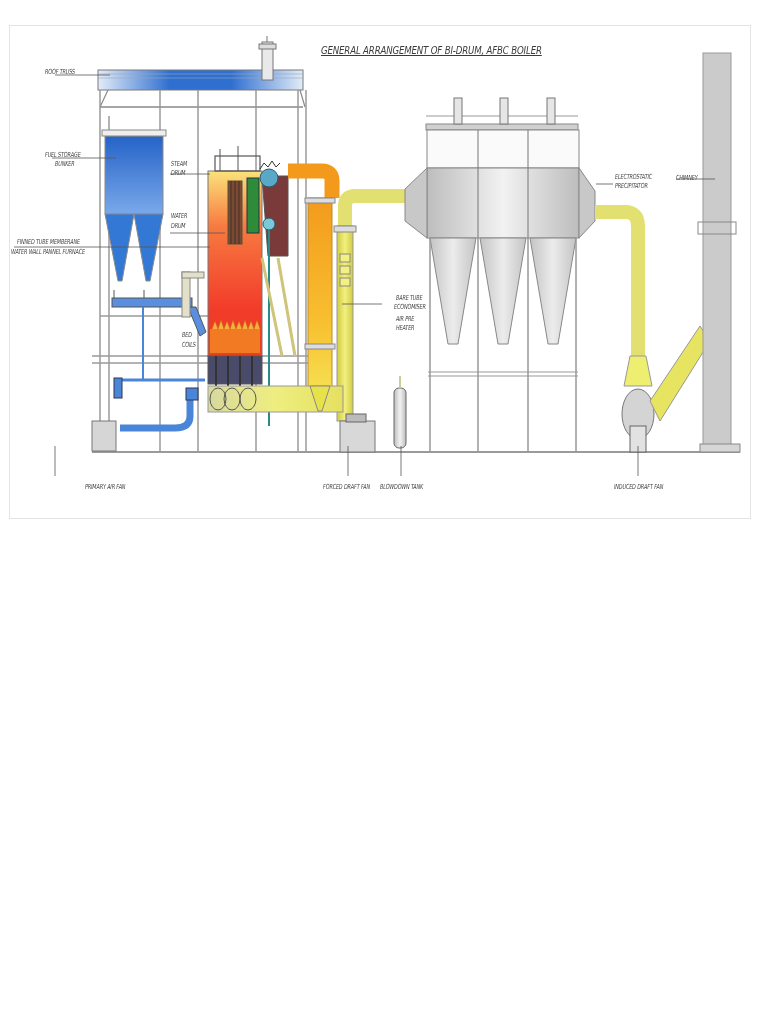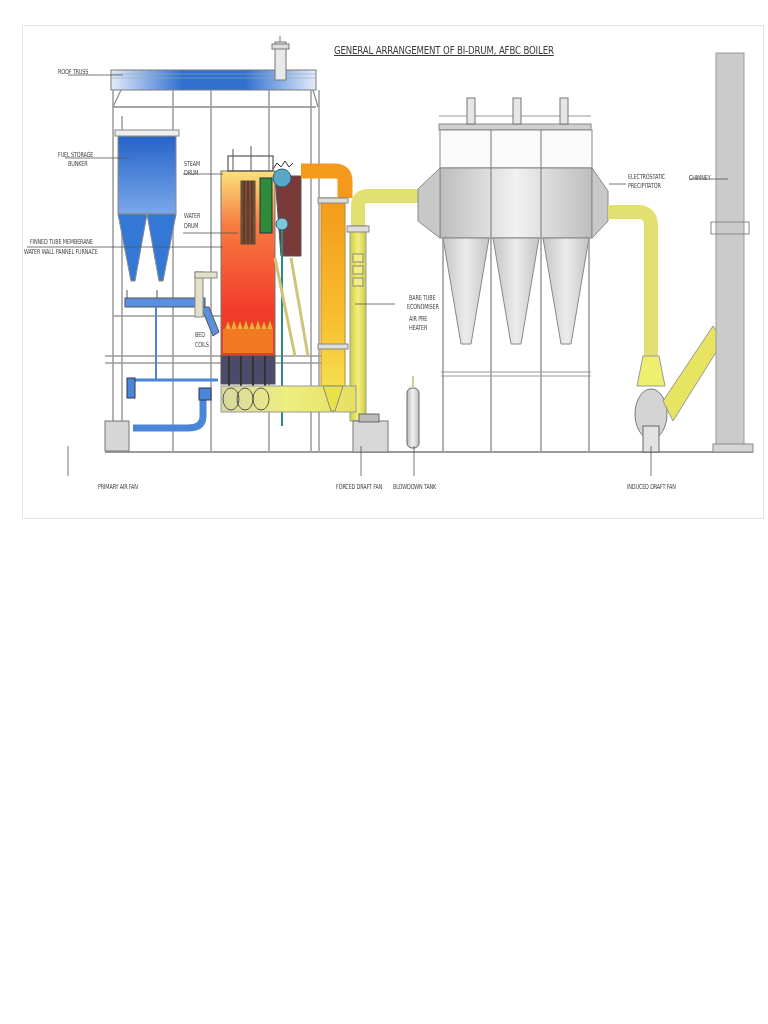--- a/index.html
+++ b/index.html
@@ -1,17 +1,17 @@
 <!DOCTYPE html>
 <html><head>
 <meta charset="utf-8">
 <style>
   html,body{margin:0;padding:0;background:#ffffff;}
   body{width:768px;height:1024px;position:relative;overflow:hidden;font-family:"Liberation Sans",sans-serif;}
-  .frame{position:absolute;left:22px;top:25px;width:740px;height:492px;border:1px solid #e4e4e4;background:#fff;}
+  .frame{position:absolute;left:9px;top:25px;width:740px;height:492px;border:1px solid #e4e4e4;background:#fff;font-style:italic;}
   .frame svg{position:absolute;left:0;top:0;}
   .lbl{position:absolute;font-family:"DejaVu Sans Condensed","DejaVu Sans",sans-serif;font-size:7px;line-height:8px;color:#444;letter-spacing:-0.2px;text-transform:uppercase;white-space:nowrap;transform:scaleX(0.78);transform-origin:left top;}
   .title{position:absolute;left:311px;top:18px;font-size:10.5px;color:#3a3a3a;text-decoration:underline;white-space:nowrap;font-family:"DejaVu Sans",sans-serif;transform:scaleX(0.82);transform-origin:left top;letter-spacing:-0.2px;}
 </style>
 </head>
 <body>
 
 <div class="frame">
   <svg width="740" height="492" viewBox="0 0 740 492">
     <defs>

